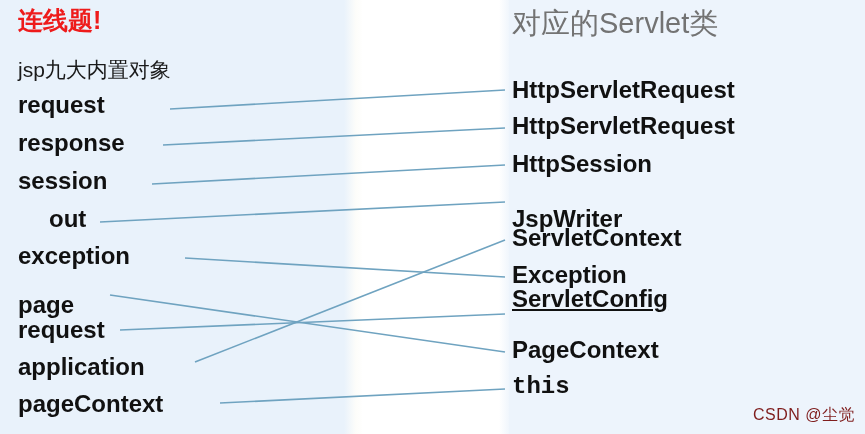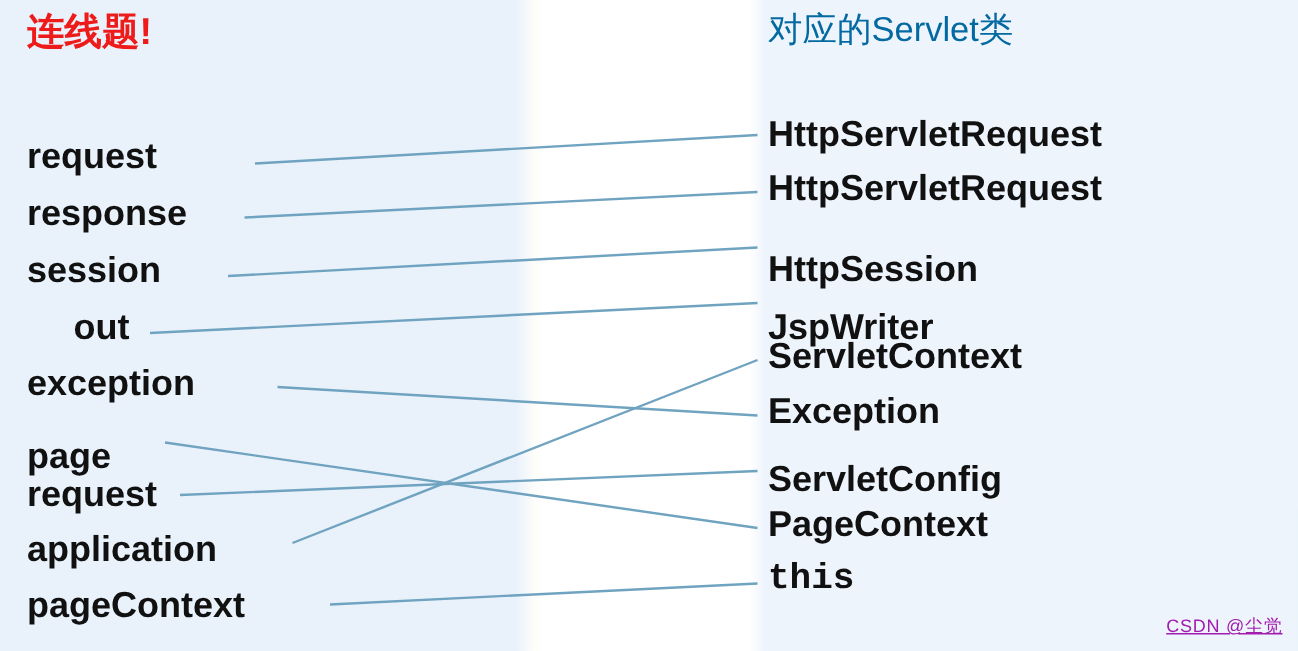--- a/index.html
+++ b/index.html
@@ -80,46 +80,45 @@
     font-size: 21px;
     font-weight: normal;
     color: #1a1a1a;
     white-space: nowrap;
   }
 
   .heading-right {
     position: absolute;
     left: 512px;
     top: 4px;
-    font-size: 23px;
+    font-size: 29px;
     font-weight: normal;
-    color: #0369a1;
+    color: #737373;
     white-space: nowrap;
   }
 
   .item {
     position: absolute;
     font-size: 24px;
     font-weight: bold;
     color: #111111;
     white-space: nowrap;
     line-height: 1;
   }
   .left-item { left: 18px; }
   .right-item { left: 512px; }
 
   .watermark {
     position: absolute;
     right: 10px;
     bottom: 8px;
-    font-size: 12px;
-    color: #a21caf;
+    font-size: 16px;
+    color: #7f1d1d;
     white-space: nowrap;
     letter-spacing: 0.5px;
-    text-decoration: underline;
   }
 </style>
 </head>
 <body>
 
 <div id="canvas">
 
   <div class="band band-left"></div>
   <div class="band band-mid-soft"></div>
   <div class="band band-white"></div>
@@ -133,39 +132,40 @@
       <line x1="100" y1="222" x2="505" y2="202" stroke="#6fa3c0" stroke-width="1.6"></line>
       <line x1="185" y1="258" x2="505" y2="277" stroke="#6fa3c0" stroke-width="1.6"></line>
       <line x1="110" y1="295" x2="505" y2="352" stroke="#6fa3c0" stroke-width="1.6"></line>
       <line x1="120" y1="330" x2="505" y2="314" stroke="#6fa3c0" stroke-width="1.6"></line>
       <line x1="195" y1="362" x2="505" y2="240" stroke="#6fa3c0" stroke-width="1.6"></line>
       <line x1="220" y1="403" x2="505" y2="389" stroke="#6fa3c0" stroke-width="1.6"></line>
     </svg>
 
   <div class="title">连线题!</div>
 
+  <div class="heading-left">jsp九大内置对象</div>
   <div class="heading-right">对应的Servlet类</div>
 
   <div id="left-items">
       <div class="item left-item" style="top: 93px;">request</div>
       <div class="item left-item" style="top: 131px;">response</div>
       <div class="item left-item" style="top: 169px;">session</div>
       <div class="item left-item" style="top: 207px; margin-left: 31px;">out</div>
       <div class="item left-item" style="top: 244px;">exception</div>
       <div class="item left-item" style="top: 293px;">page</div>
       <div class="item left-item" style="top: 318px;">request</div>
       <div class="item left-item" style="top: 355px;">application</div>
       <div class="item left-item" style="top: 392px;">pageContext</div>
     </div>
   <div id="right-items">
       <div class="item right-item" style="top: 78px;">HttpServletRequest</div>
       <div class="item right-item" style="top: 114px;">HttpServletRequest</div>
-      <div class="item right-item" style="top: 152px; margin-top: 16px;">HttpSession</div>
+      <div class="item right-item" style="top: 152px;">HttpSession</div>
       <div class="item right-item" style="top: 179px; margin-top: 28px;">JspWriter</div>
       <div class="item right-item" style="top: 226px;">ServletContext</div>
       <div class="item right-item" style="top: 263px;">Exception</div>
-      <div class="item right-item" style="top: 308px;">ServletConfig</div>
+      <div class="item right-item" style="top: 287px; text-decoration: underline;">ServletConfig</div>
       <div class="item right-item" style="top: 338px;">PageContext</div>
       <div class="item right-item" style="top: 375px; font-family: Liberation Mono, monospace;">this</div>
     </div>
 
   <div class="watermark">CSDN @尘觉</div>
 </div>
 
 </body></html>

